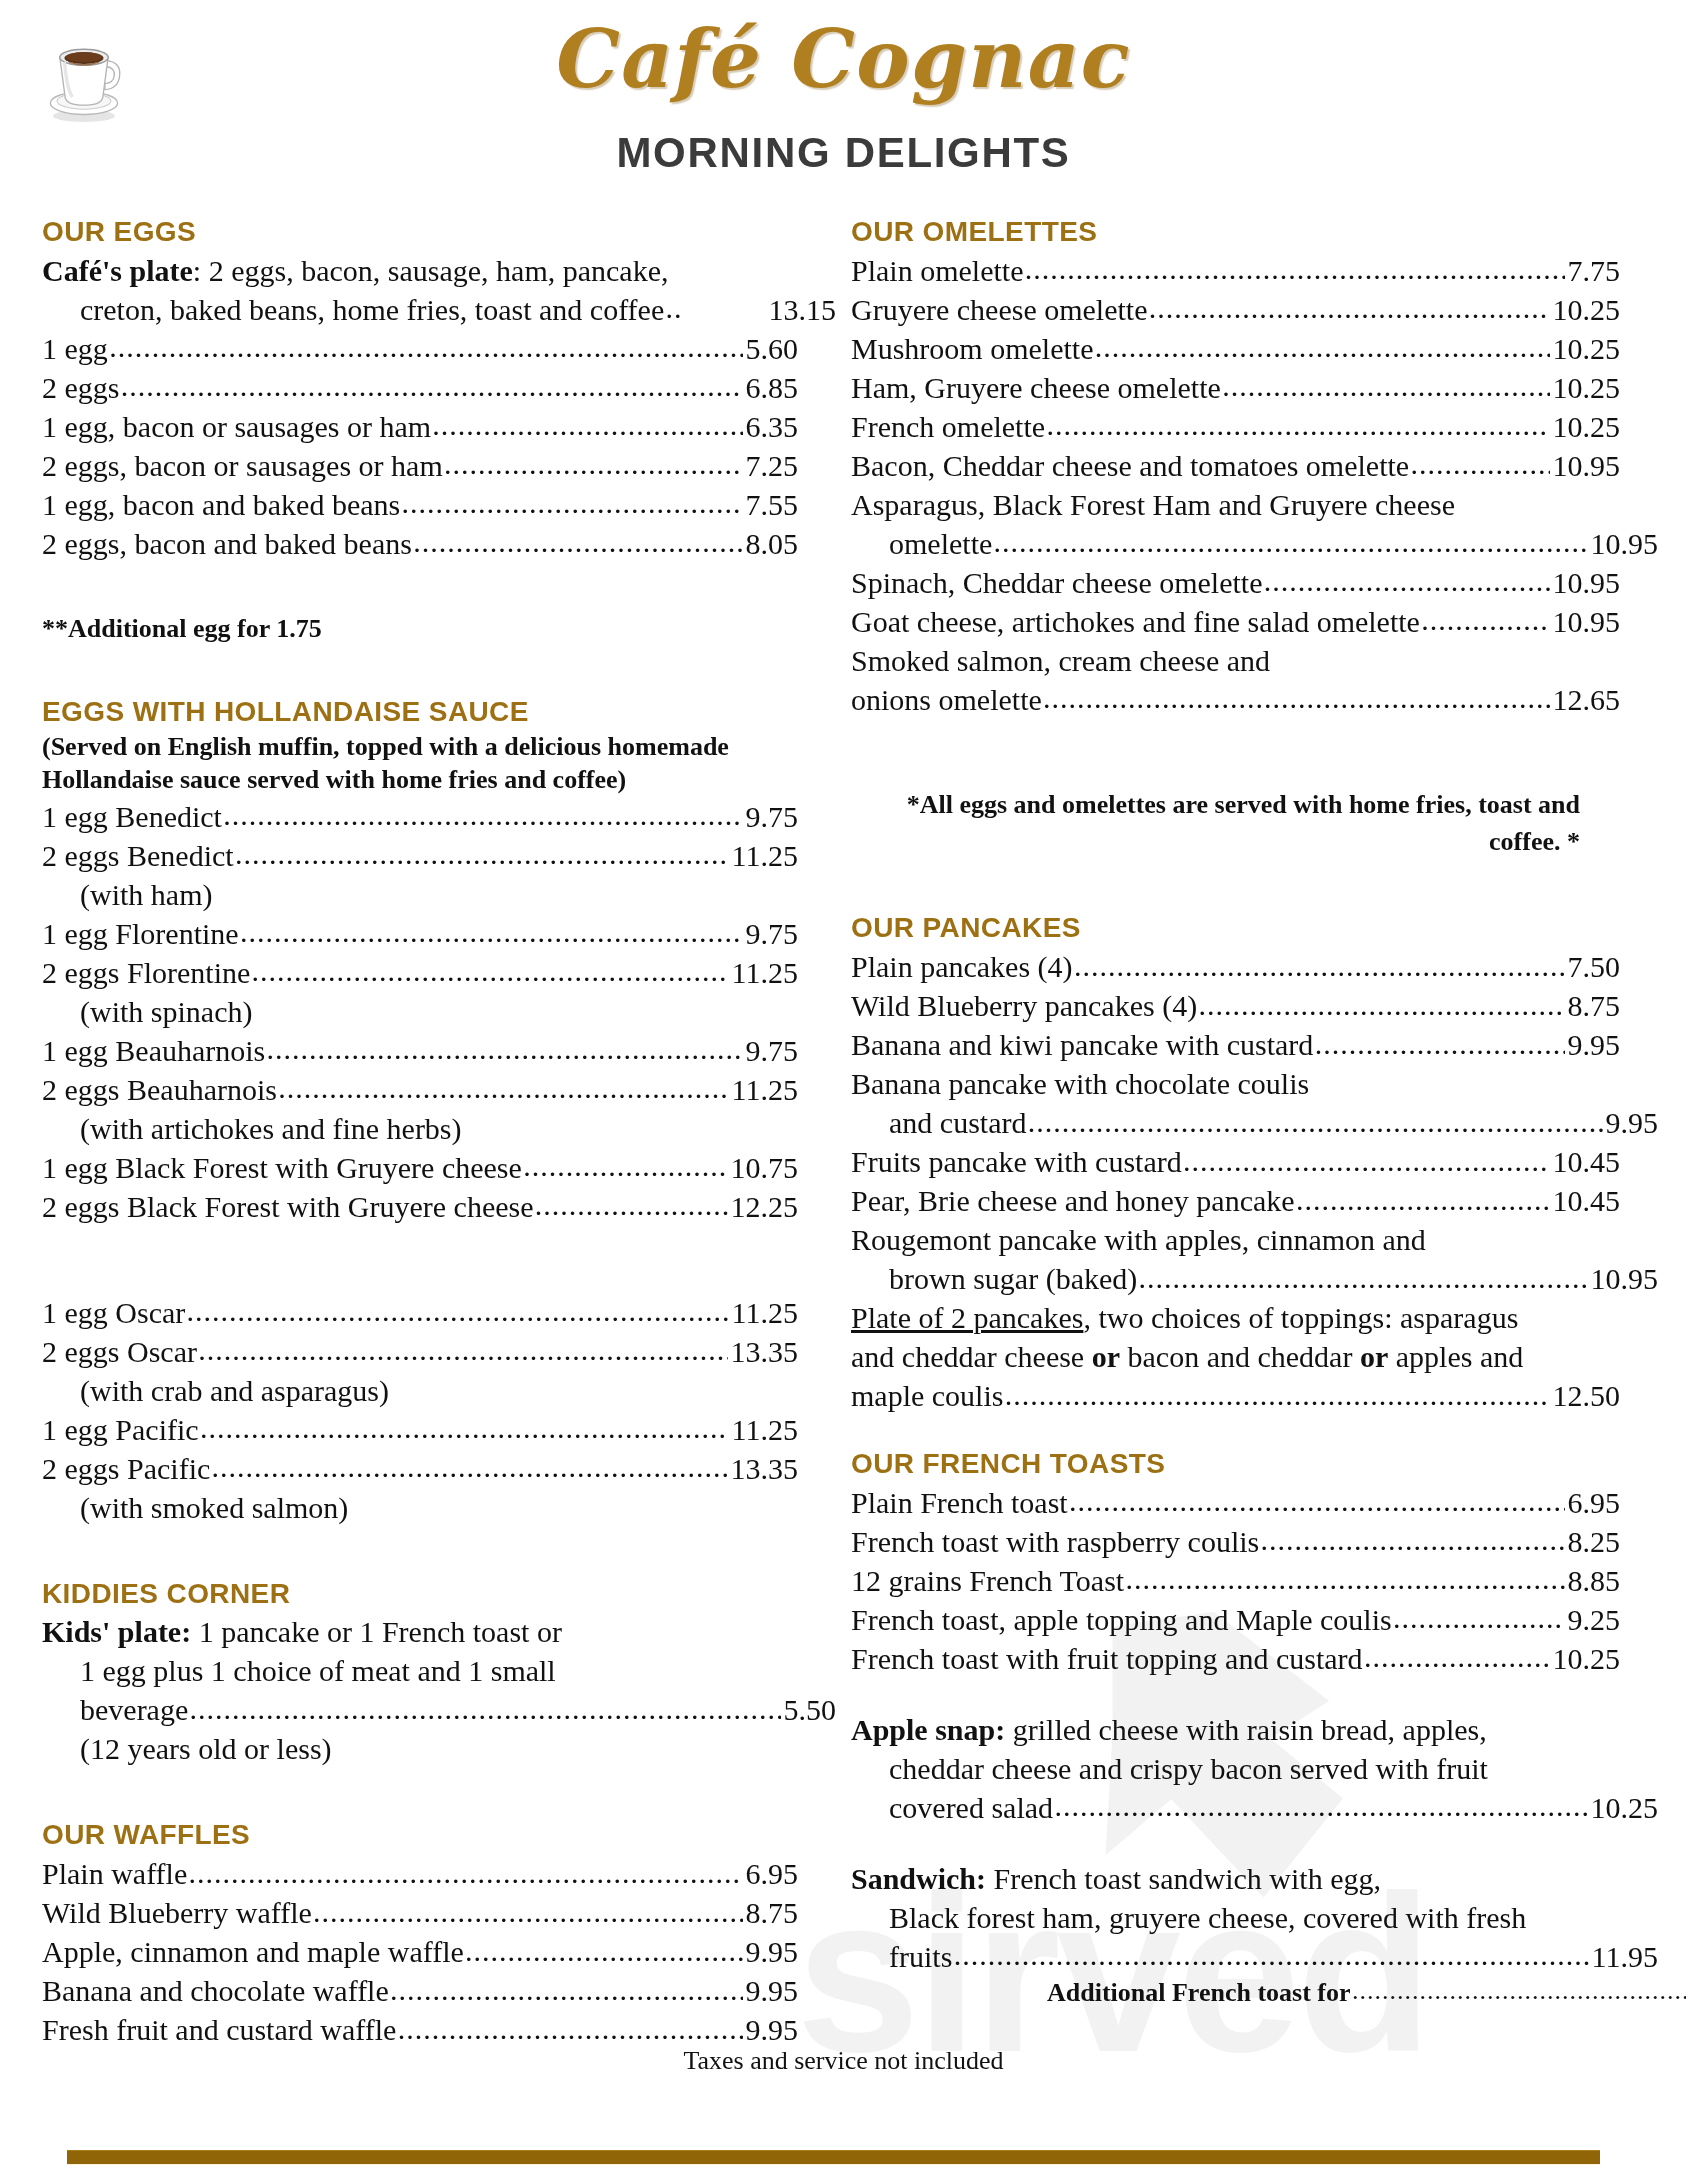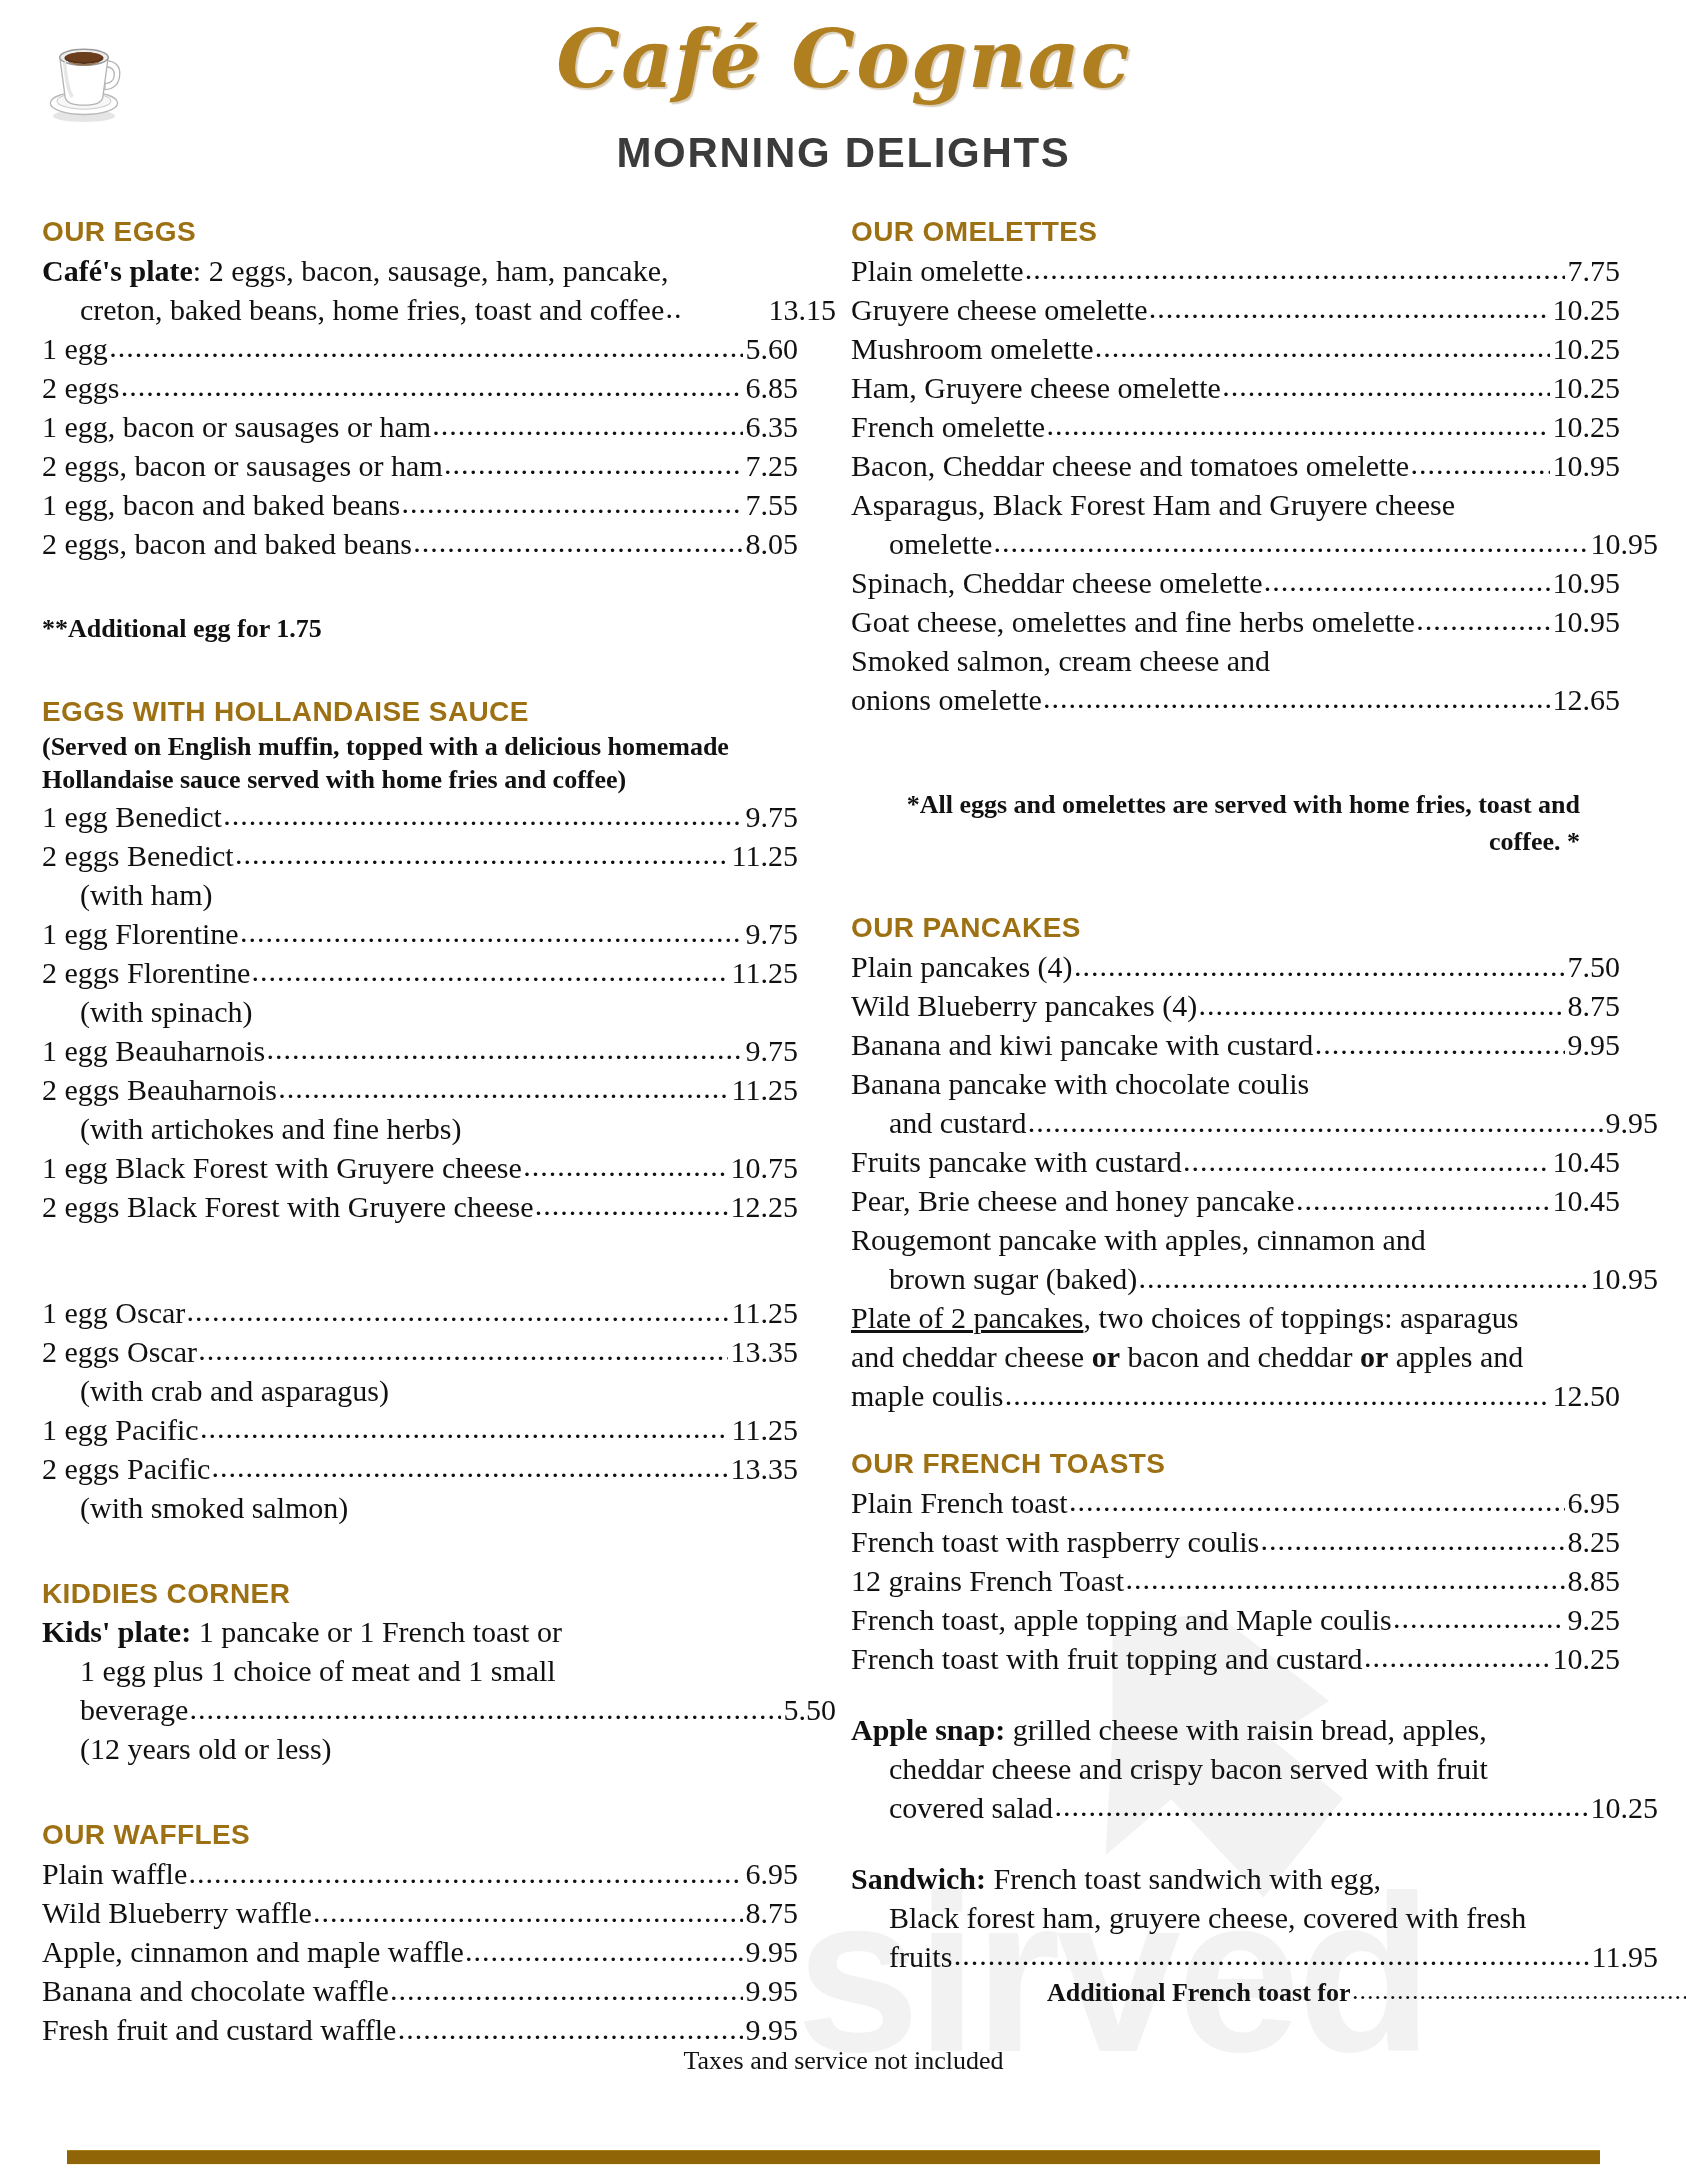--- a/index.html
+++ b/index.html
@@ -445,21 +445,21 @@
         <span class="lead dots"></span>
         <span class="price">10.95</span>
       </div>
 
       <div class="row">
         <span class="name">Spinach, Cheddar cheese omelette </span>
         <span class="lead dots"></span>
         <span class="price">10.95</span>
       </div>
       <div class="row">
-        <span class="name">Goat cheese, omelettes and fine herbs omelette</span>
+        <span class="name">Goat cheese, artichokes and fine salad omelette</span>
         <span class="lead dots"></span>
         <span class="price">10.95</span>
       </div>
 
       <div class="para">Smoked salmon, cream cheese and</div>
       <div class="row">
         <span class="name">onions omelette </span>
         <span class="lead dots"></span>
         <span class="price">12.65</span>
       </div>

